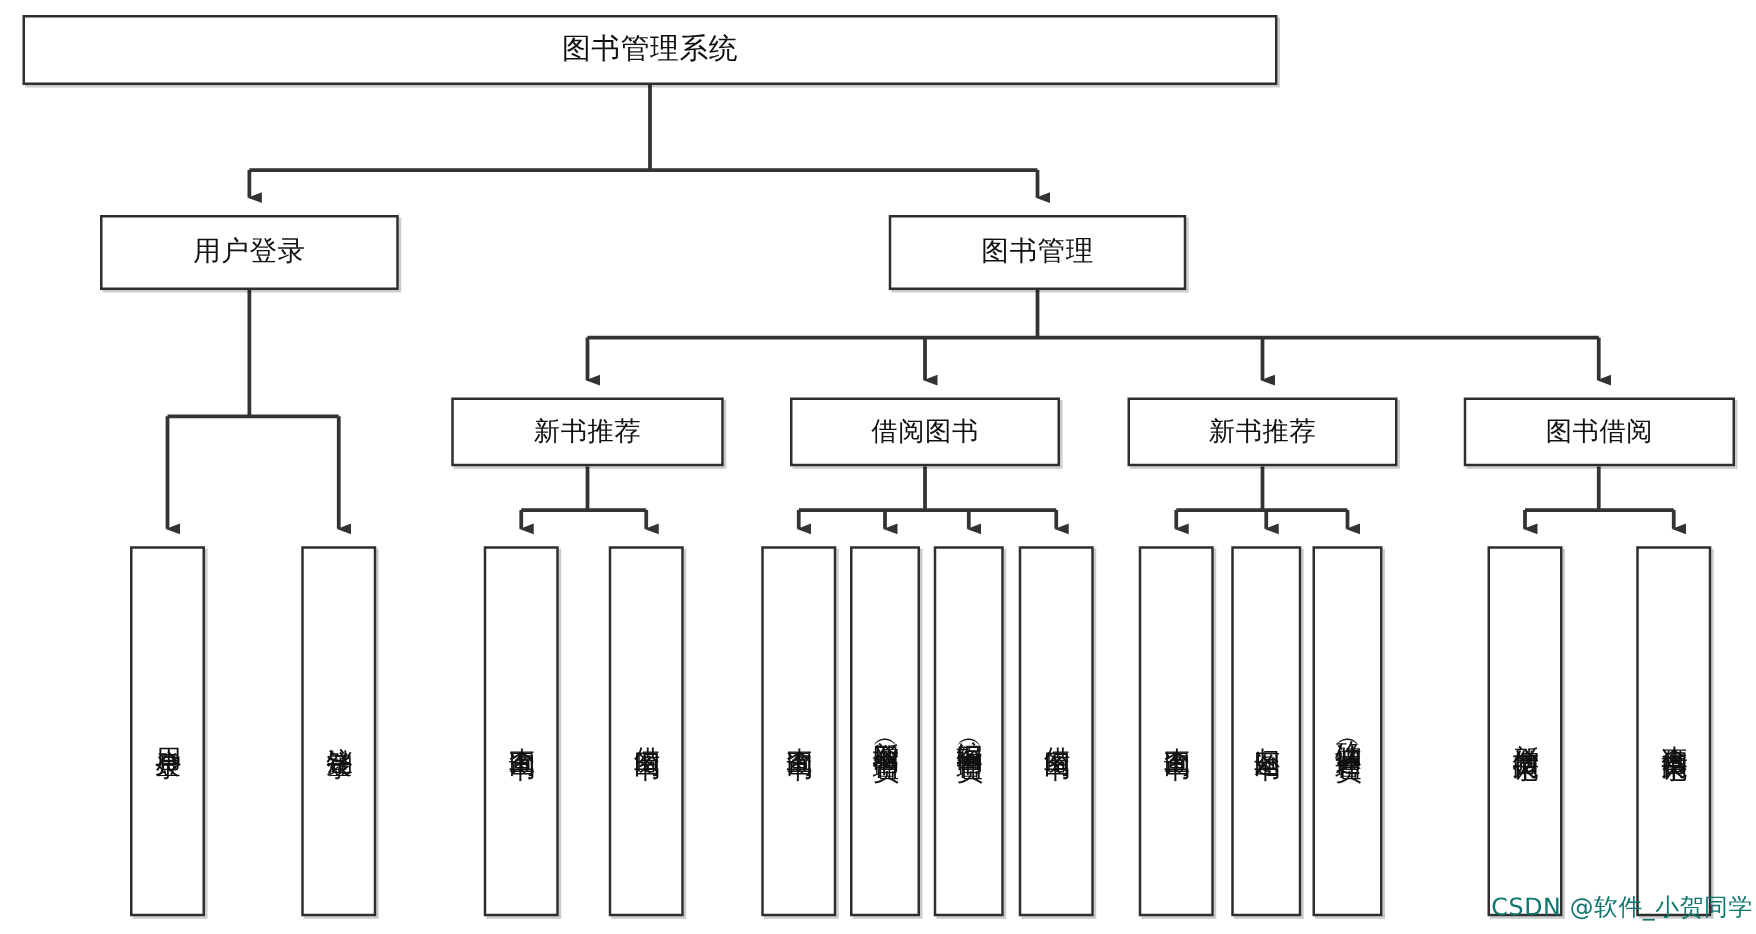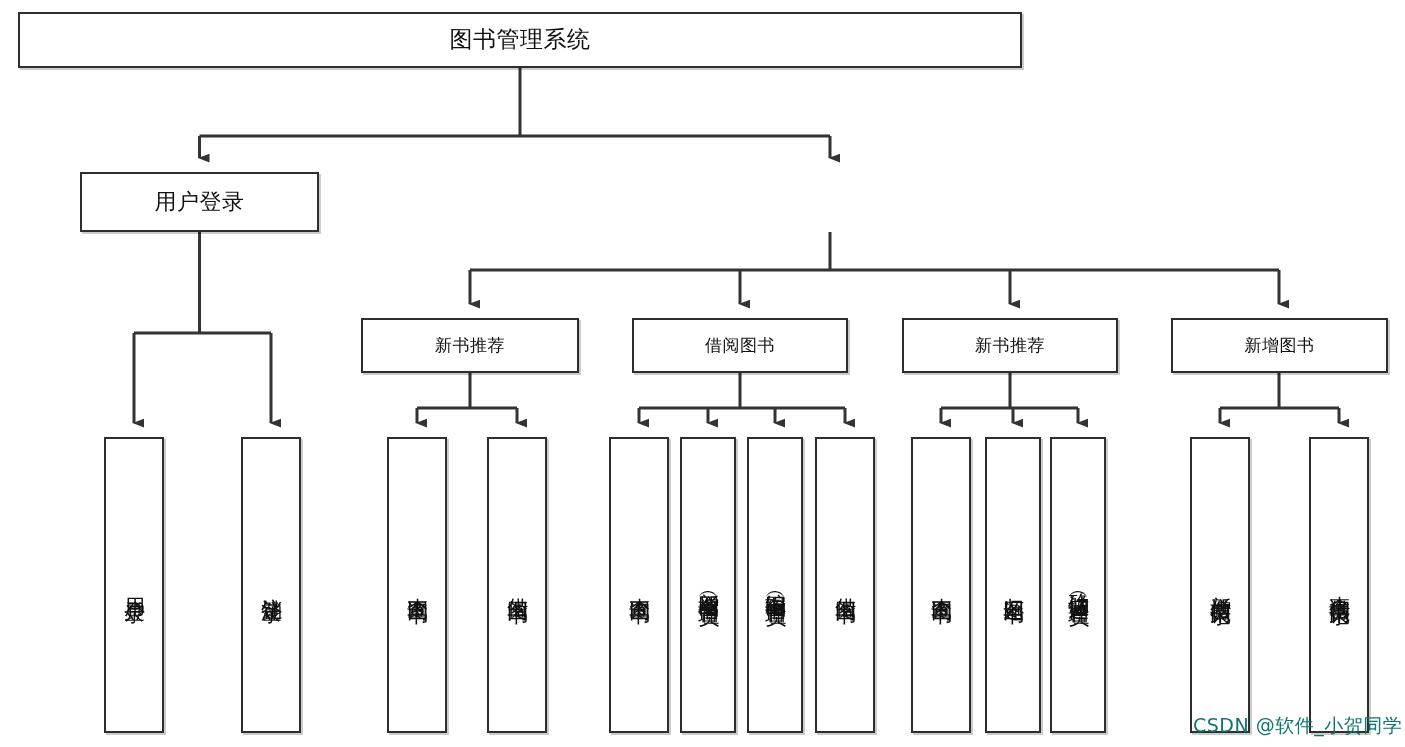--- a/index.html
+++ b/index.html
@@ -40,21 +40,21 @@
   .node .label {
     display: block;
     text-align: left;
     color: #111111;
     line-height: 1.12;
     letter-spacing: 0.5px;
     white-space: pre;
   }
   .node.root .label { font-size: 23px; }
   .node.level1 .label { font-size: 22px; }
-  .node.level2 .label { font-size: 17px; }
+  .node.level2 .label { font-size: 21px; }
   .node.leaf {
     align-items: center;
     justify-content: center;
   }
   .node.leaf .label {
     writing-mode: vertical-rl;
     text-orientation: upright;
     font-size: 21px;
     line-height: 1.30;
     letter-spacing: 2px;
@@ -125,32 +125,35 @@
     </g>
   </svg>
 
   <div class="node root" style="left:18px; top:12px; width:1004px; height:56px;">
     <span class="label">图书管理系统</span>
   </div>
 
   <div class="node level1" style="left:80px; top:172px; width:239px; height:60px;">
     <span class="label">用户登录</span>
   </div>
+  <div class="node level1" style="left:711px; top:172px; width:238px; height:60px;">
+    <span class="label">图书管理</span>
+  </div>
 
   <div class="node level2" style="left:361px; top:318px; width:218px; height:55px;">
     <span class="label">新书推荐</span>
   </div>
   <div class="node level2" style="left:632px; top:318px; width:216px; height:55px;">
     <span class="label">借阅图书</span>
   </div>
   <div class="node level2" style="left:902px; top:318px; width:216px; height:55px;">
     <span class="label">新书推荐</span>
   </div>
   <div class="node level2" style="left:1171px; top:318px; width:217px; height:55px;">
-    <span class="label">新增图书</span>
+    <span class="label">图书借阅</span>
   </div>
 
   <div class="node leaf" style="left:104px; top:437px; width:60px; height:296px;">
     <span class="label">用户登录</span>
   </div>
   <div class="node leaf" style="left:241px; top:437px; width:60px; height:296px;">
     <span class="label">注销登录</span>
   </div>
 
   <div class="node leaf" style="left:387px; top:437px; width:60px; height:296px;">

